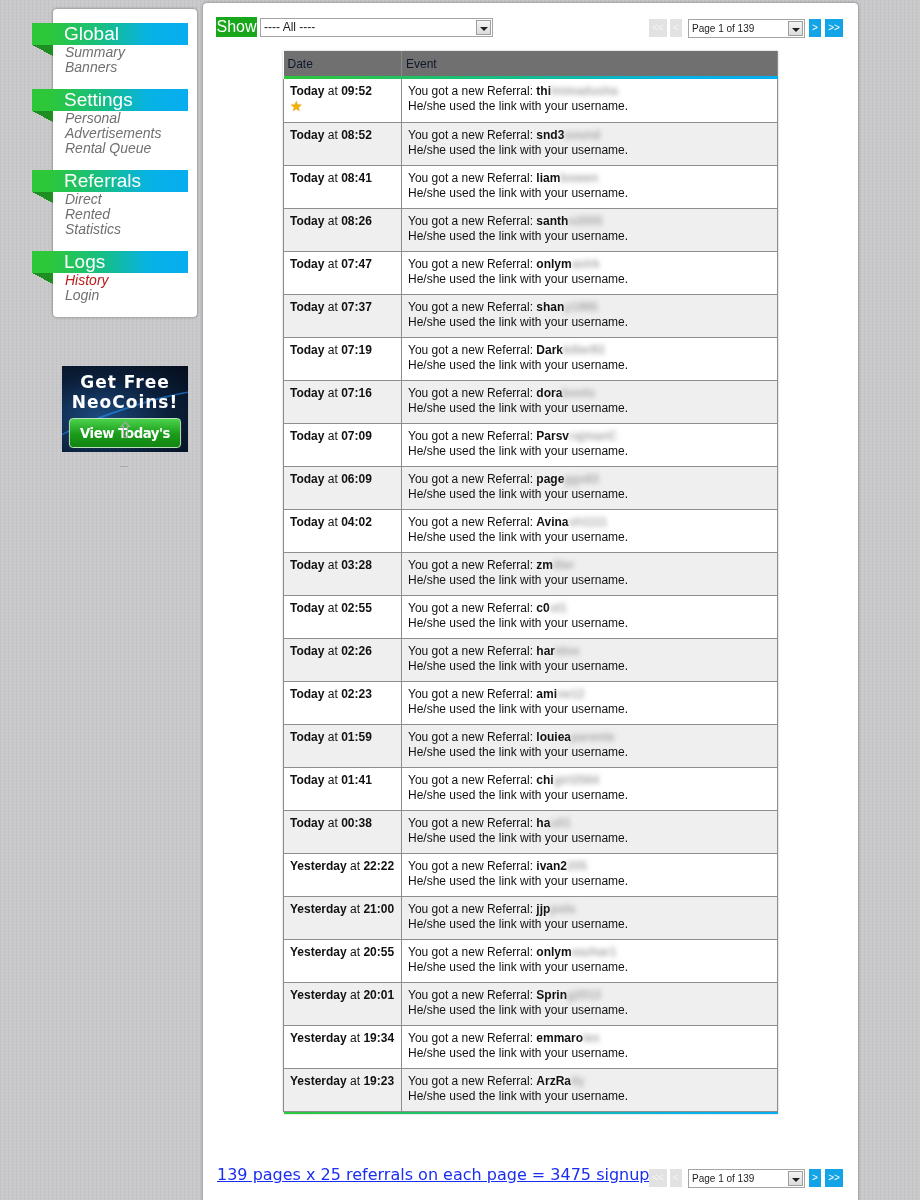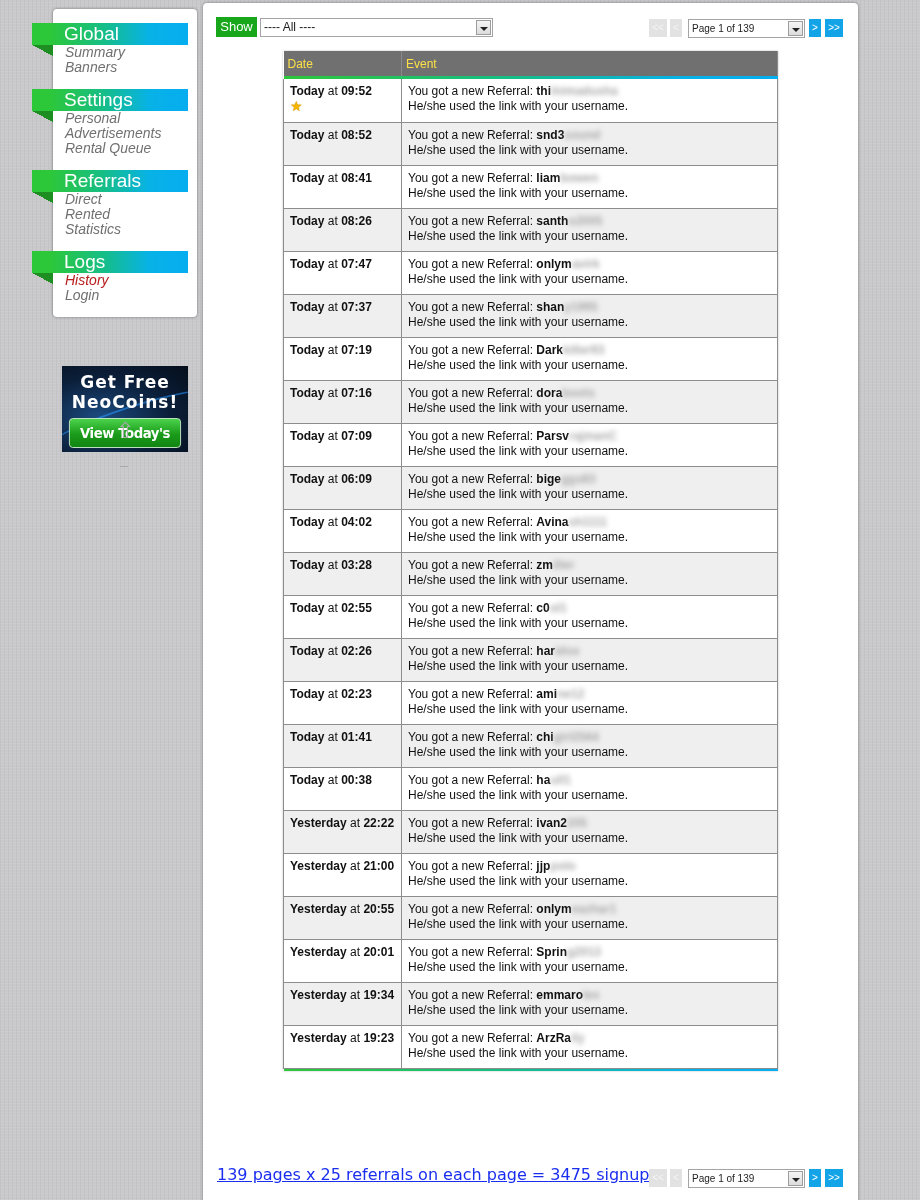--- a/index.html
+++ b/index.html
@@ -67,21 +67,21 @@
 
   
   .main-panel {
     position: absolute; left: 203px; top: 3px; width: 655px; height: 1205px;
     background: #fff; border-radius: 4px 4px 0 0;
     box-shadow: 0 0 3px rgba(0,0,0,0.45);
   }
 
   .show-label {
     position: absolute; left: 13px; top: 14px; height: 20px; width: 41px;
-    background: #18a61a; color: #fff; font-size: 13px; line-height: 20px; text-align: center;
+    background: #18a61a; color: #fff; font-size: 16px; line-height: 20px; text-align: center;
   }
   .select-box {
     position: absolute; background: #fff; border: 1px solid #a4a4a4;
     font-size: 12px; color: #222; padding-left: 3px;
   }
   .select-arrow {
     position: absolute; right: 1px; top: 1px; width: 15px; bottom: 1px;
     background: linear-gradient(#f5f5f5, #dcdcdc); border: 1px solid #9d9d9d;
   }
   .select-arrow::after {
@@ -105,21 +105,21 @@
   .pager-top { left: 446px; top: 16px; width: 196px; }
   .pager-bottom { left: 446px; top: 1166px; width: 196px; }
 
   
   .log-table {
     position: absolute; left: 80px; top: 48px; width: 495px;
     border-collapse: collapse; table-layout: fixed;
     box-shadow: 0 0 2px rgba(0,0,0,0.25);
   }
   .log-table th {
-    background: #707070; color: #fde047; font-weight: normal; font-size: 12px; text-align: left;
+    background: #707070; color: #0f172a; font-weight: normal; font-size: 12px; text-align: left;
     height: 25px; padding: 0 4px; border-right: 1px solid #8a8a8a;
   }
   .head-bar td { height: 3px; padding: 0; background: linear-gradient(90deg, #2dc73a 0%, #16be84 45%, #07b2e6 80%, #06adf0 100%); }
   .log-table td.c { border: 1px solid #8d8d8d; border-top: none; vertical-align: top; padding: 5px 6px 0 6px; height: 43px; font-size: 12px; line-height: 15px; }
   .log-table td.c.date { width: 118px; }
   .log-table tr.row:nth-of-type(odd) td.c { background: #fff; }
   .log-table tr.row:nth-of-type(even) td.c { background: #efefef; }
   .log-table tr.row td.c { border-bottom: 1px solid #8d8d8d; }
   .bold { font-weight: bold; }
   .blurred { color: #aaa; filter: blur(2.4px); font-weight: bold; }
@@ -364,21 +364,21 @@
   <tr class="row">
     <td class="c date">
       <span class="bold">Today</span>
       <span>at</span>
       <span class="bold">06:09</span>
       
     </td>
     <td class="c">
       <div>
         <span>You got a new Referral:</span>
-        <span class="bold">bige</span><span class="blurred">ggs83</span>
+        <span class="bold">page</span><span class="blurred">ggs83</span>
       </div>
       <div>He/she used the link with your username.</div>
     </td>
   </tr>
 
   <tr class="row">
     <td class="c date">
       <span class="bold">Today</span>
       <span>at</span>
       <span class="bold">04:02</span>
@@ -450,20 +450,35 @@
     </td>
     <td class="c">
       <div>
         <span>You got a new Referral:</span>
         <span class="bold">ami</span><span class="blurred">ne12</span>
       </div>
       <div>He/she used the link with your username.</div>
     </td>
   </tr>
 
+  <tr class="row">
+    <td class="c date">
+      <span class="bold">Today</span>
+      <span>at</span>
+      <span class="bold">01:59</span>
+      
+    </td>
+    <td class="c">
+      <div>
+        <span>You got a new Referral:</span>
+        <span class="bold">louiea</span><span class="blurred">parente</span>
+      </div>
+      <div>He/she used the link with your username.</div>
+    </td>
+  </tr>
 
   <tr class="row">
     <td class="c date">
       <span class="bold">Today</span>
       <span>at</span>
       <span class="bold">01:41</span>
       
     </td>
     <td class="c">
       <div>

